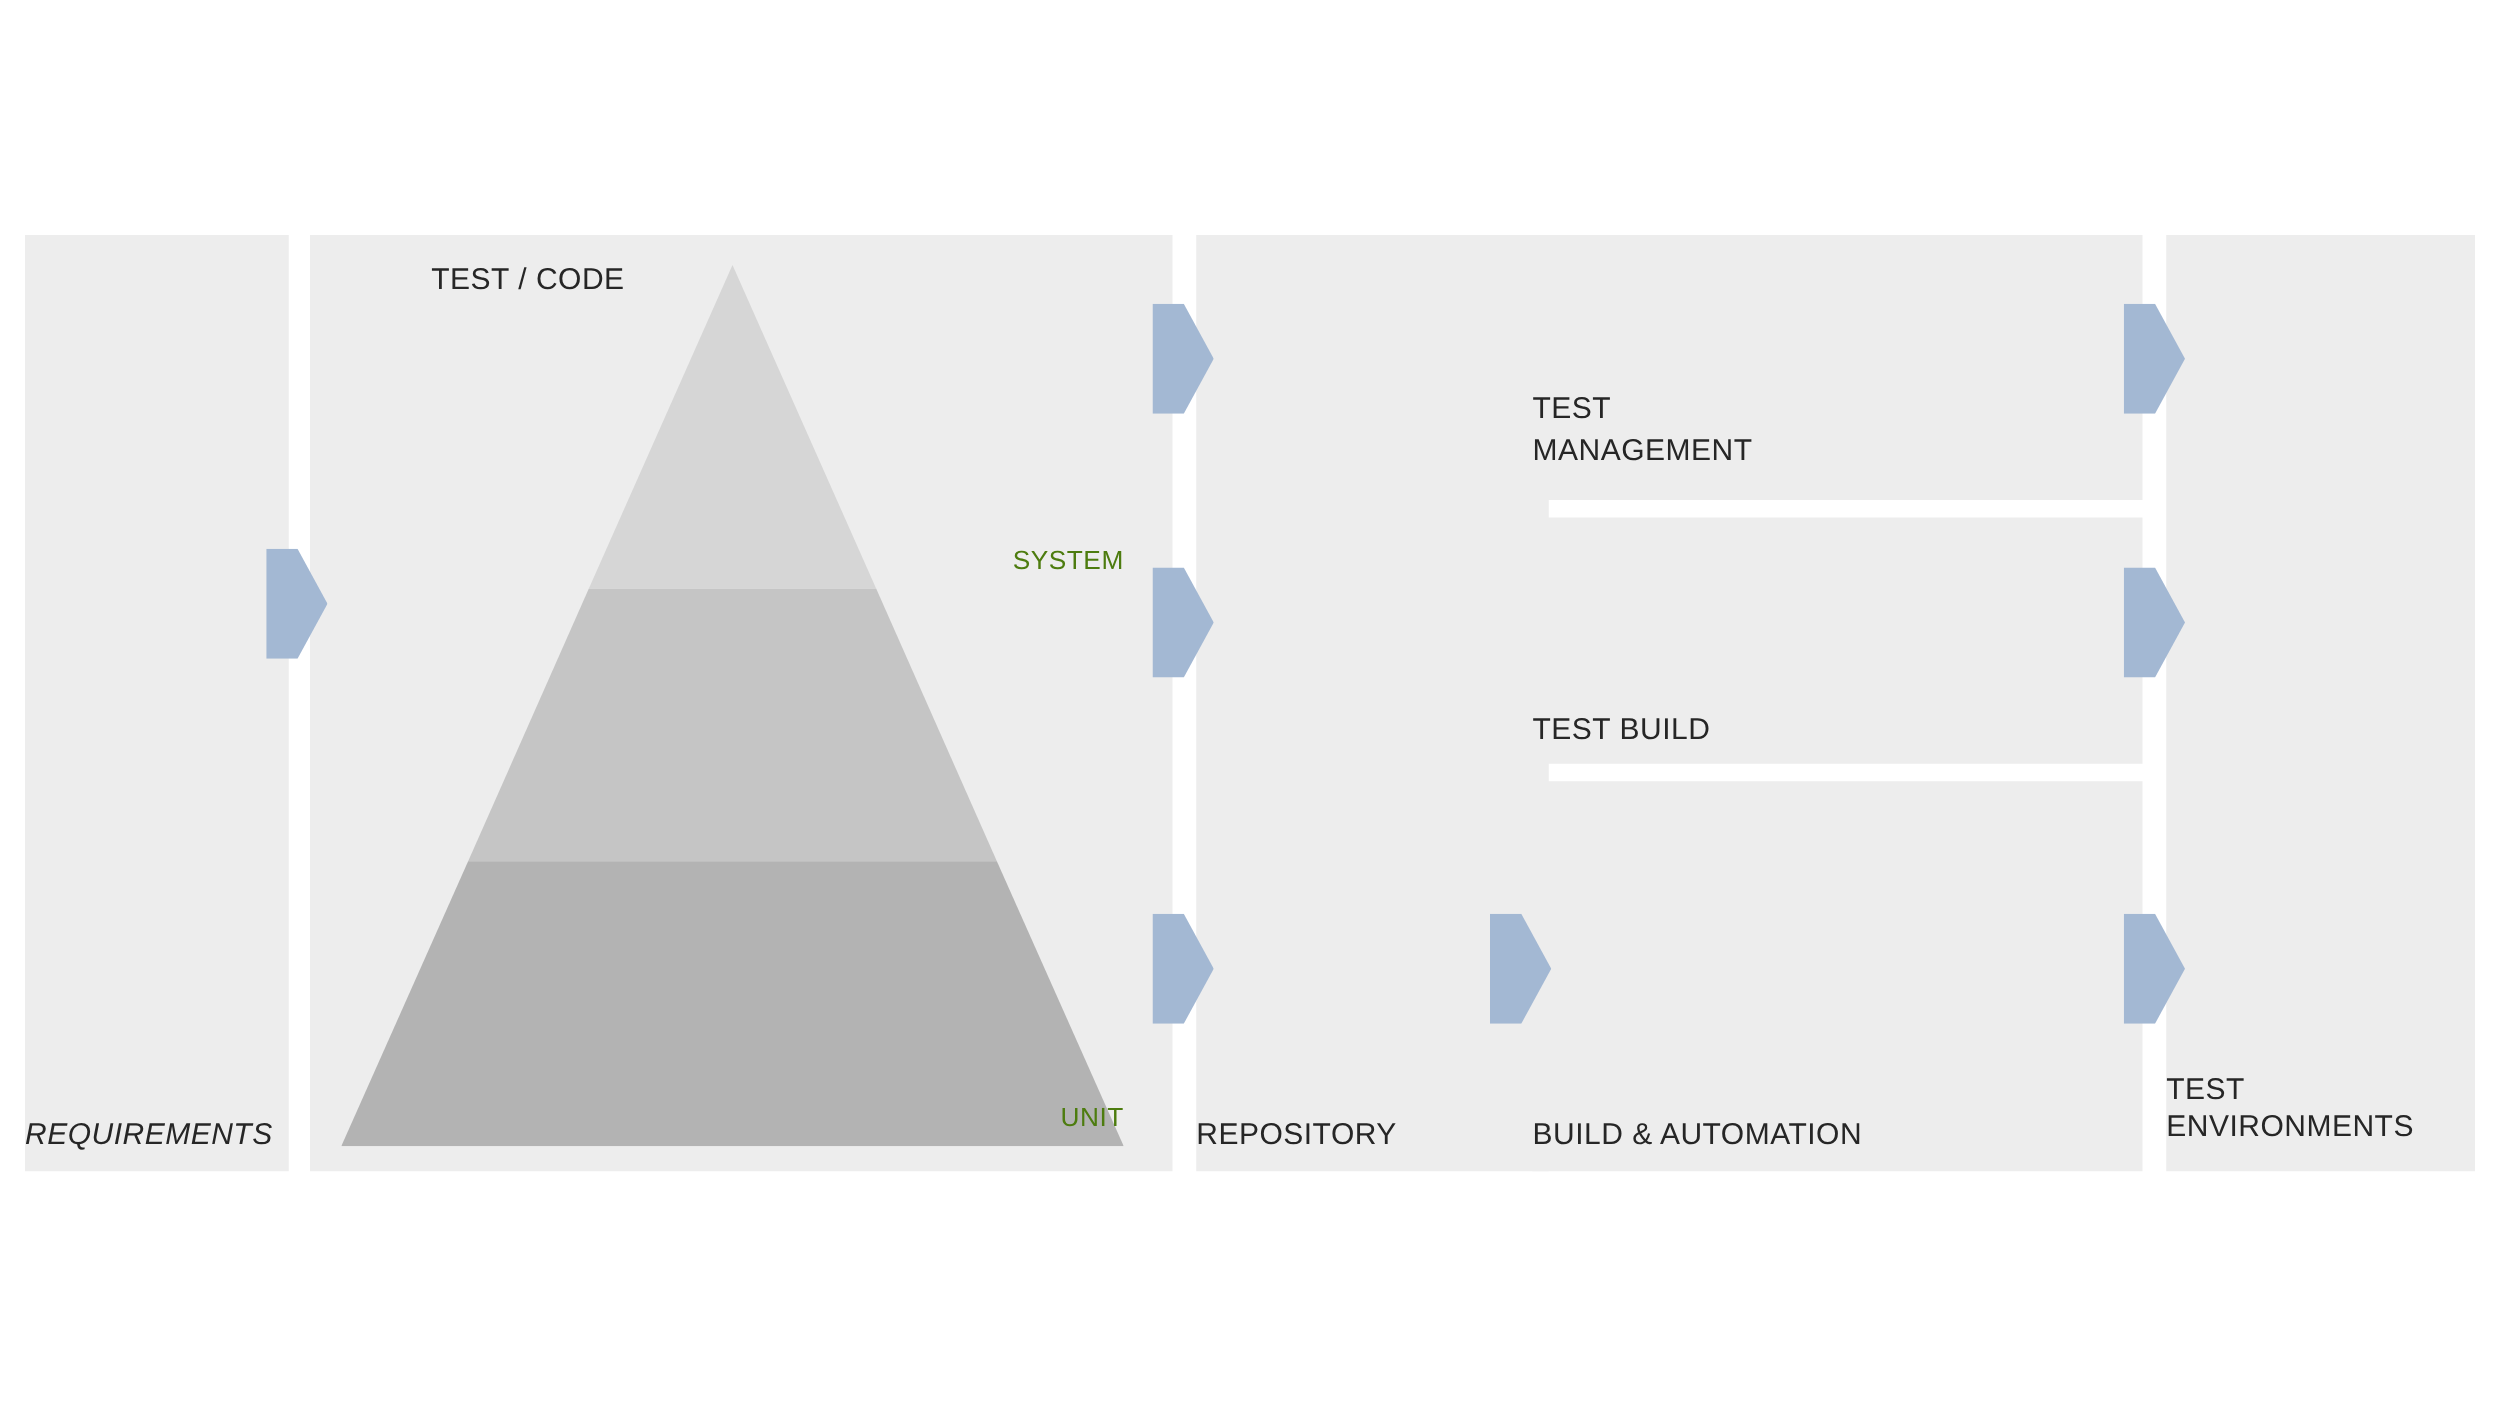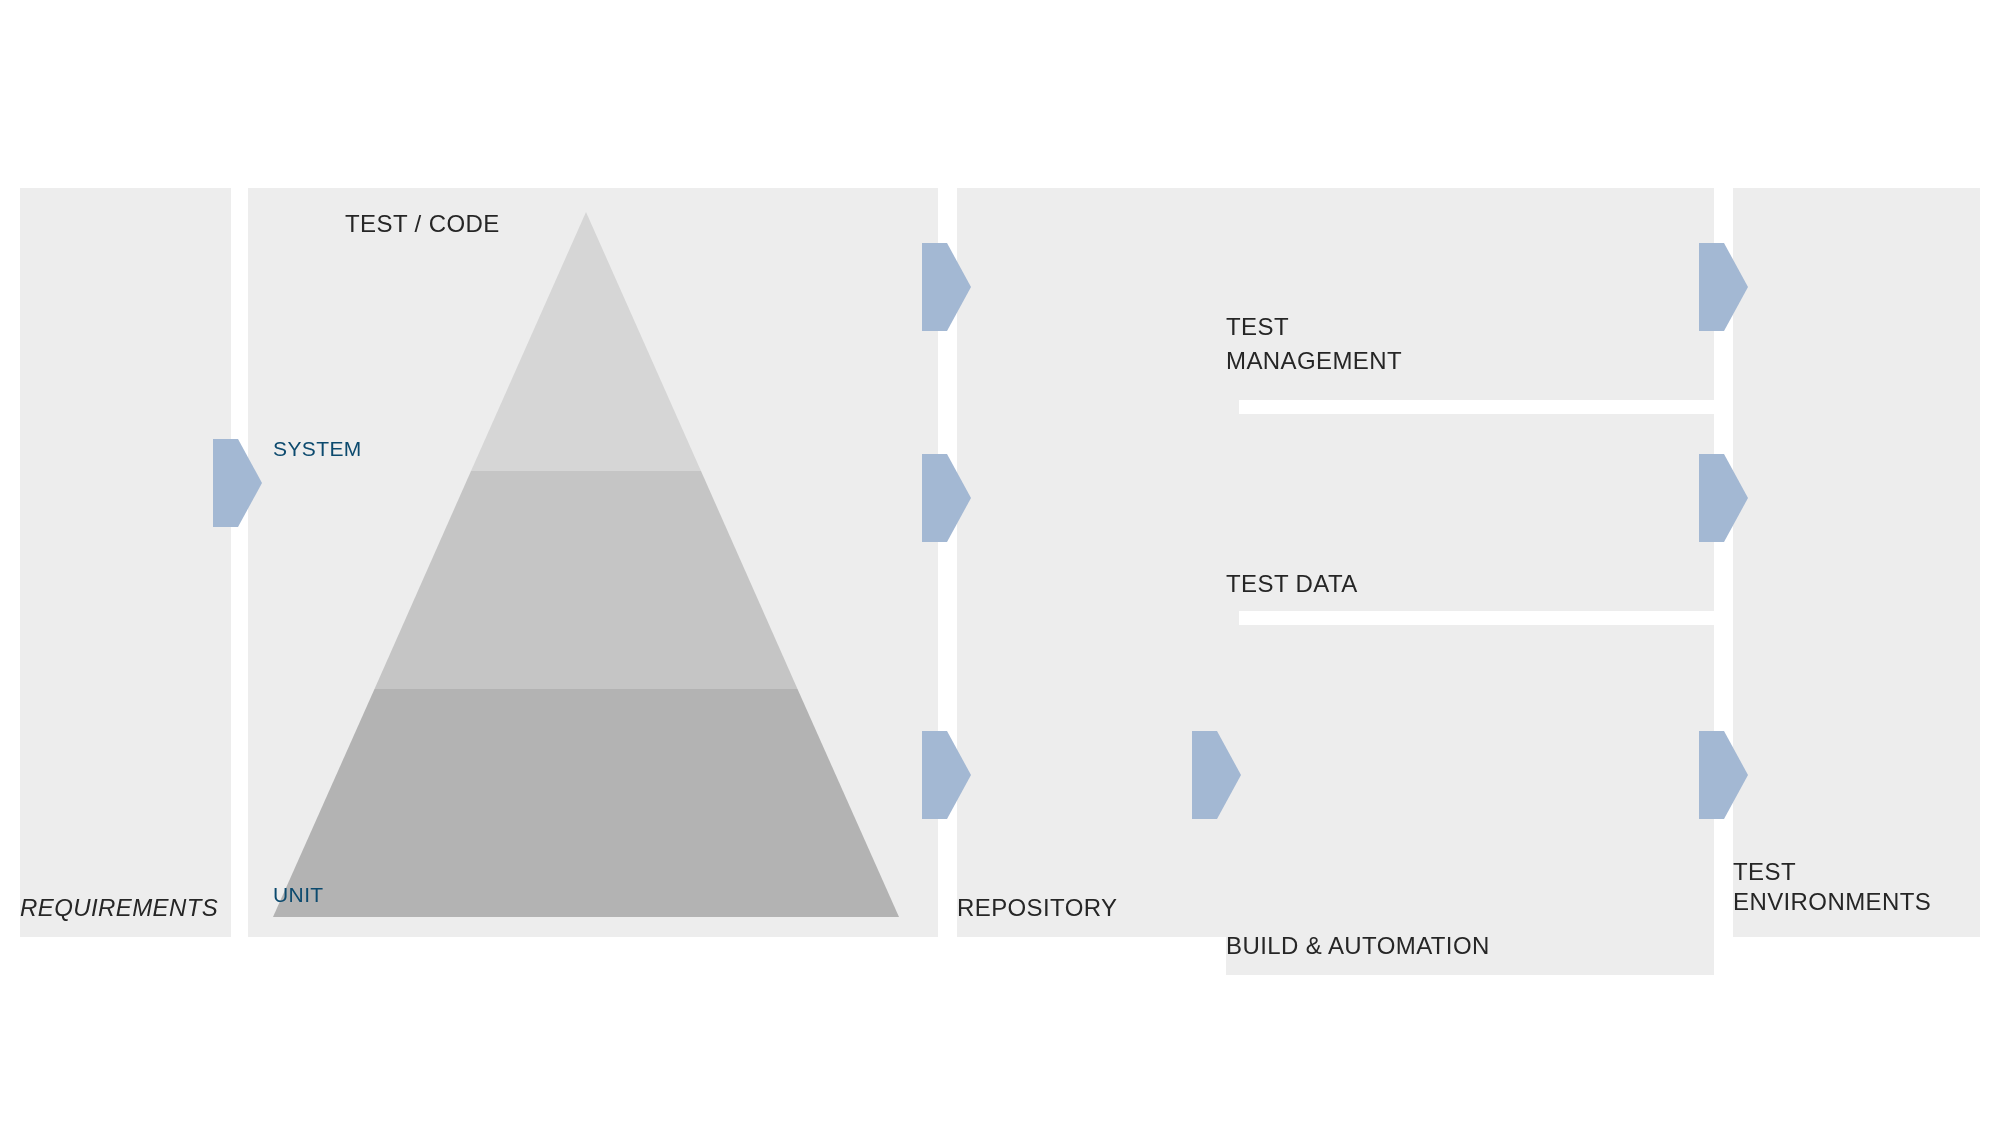--- a/index.html
+++ b/index.html
@@ -43,24 +43,24 @@
     left: 273px;
     top: 212px;
     width: 626px;
     height: 705px;
   }
   #pyramid svg { display: block; width: 100%; height: 100%; }
   .pyr-label {
     position: absolute;
     left: 0;
     right: 0;
-    text-align: left;
+    text-align: right;
     font-size: 21px;
     line-height: 26px;
-    color: #0c4a6e;
+    color: #4d7c0f;
     letter-spacing: 0.4px;
   }
 </style>
 </head>
 <body>
 
 <div id="canvas">
 
   <div class="panel" style="left:20px; top:188px; width:211px; height:749px;">
     <div class="label center-bottom" style="bottom:16px;font-style:italic;">REQUIREMENTS</div>
@@ -83,24 +83,24 @@
   <div class="panel" style="left:957px; top:188px; width:282px; height:749px;">
     <div class="label center-bottom" style="bottom:16px;">REPOSITORY</div>
   </div>
 
   <div class="panel" style="left:1226px; top:188px; width:488px; height:212px;">
     <div class="label center-bottom" style="bottom:22px; line-height:34px;">TEST
 MANAGEMENT</div>
   </div>
 
   <div class="panel" style="left:1226px; top:414px; width:488px; height:197px;">
-    <div class="label center-bottom" style="bottom:14px;">TEST DATA</div>
+    <div class="label center-bottom" style="bottom:14px;">TEST BUILD</div>
   </div>
 
-  <div class="panel" style="left:1226px; top:625px; width:488px; height:350px;">
+  <div class="panel" style="left:1226px; top:625px; width:488px; height:312px;">
     <div class="label center-bottom" style="bottom:16px;">BUILD &amp; AUTOMATION</div>
   </div>
 
   <div class="panel" style="left:1733px; top:188px; width:247px; height:749px;">
     <div class="label center-bottom" style="bottom:20px; line-height:30px;">TEST
 ENVIRONMENTS</div>
   </div>
 
   <div class="arrow" style="left:213px; top:439px;">
     <svg viewBox="0 0 49 88">

